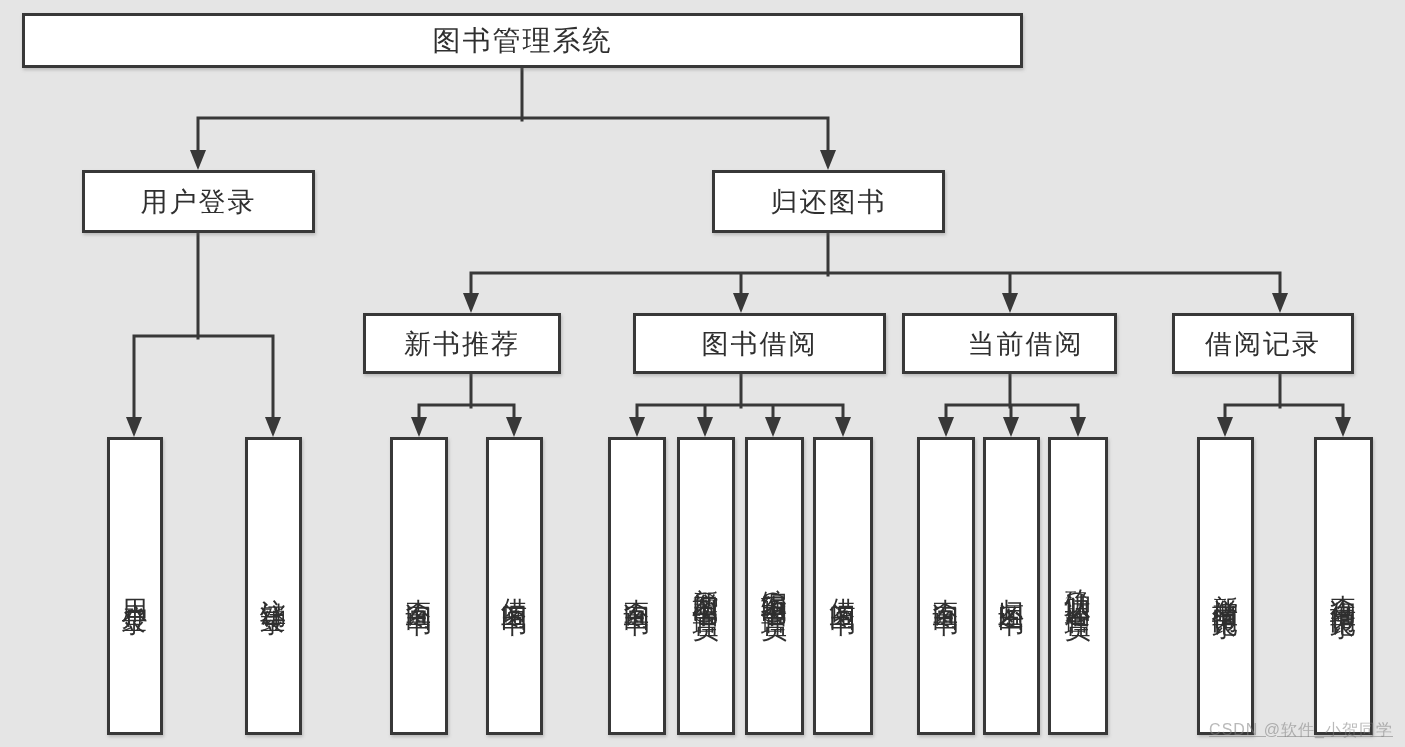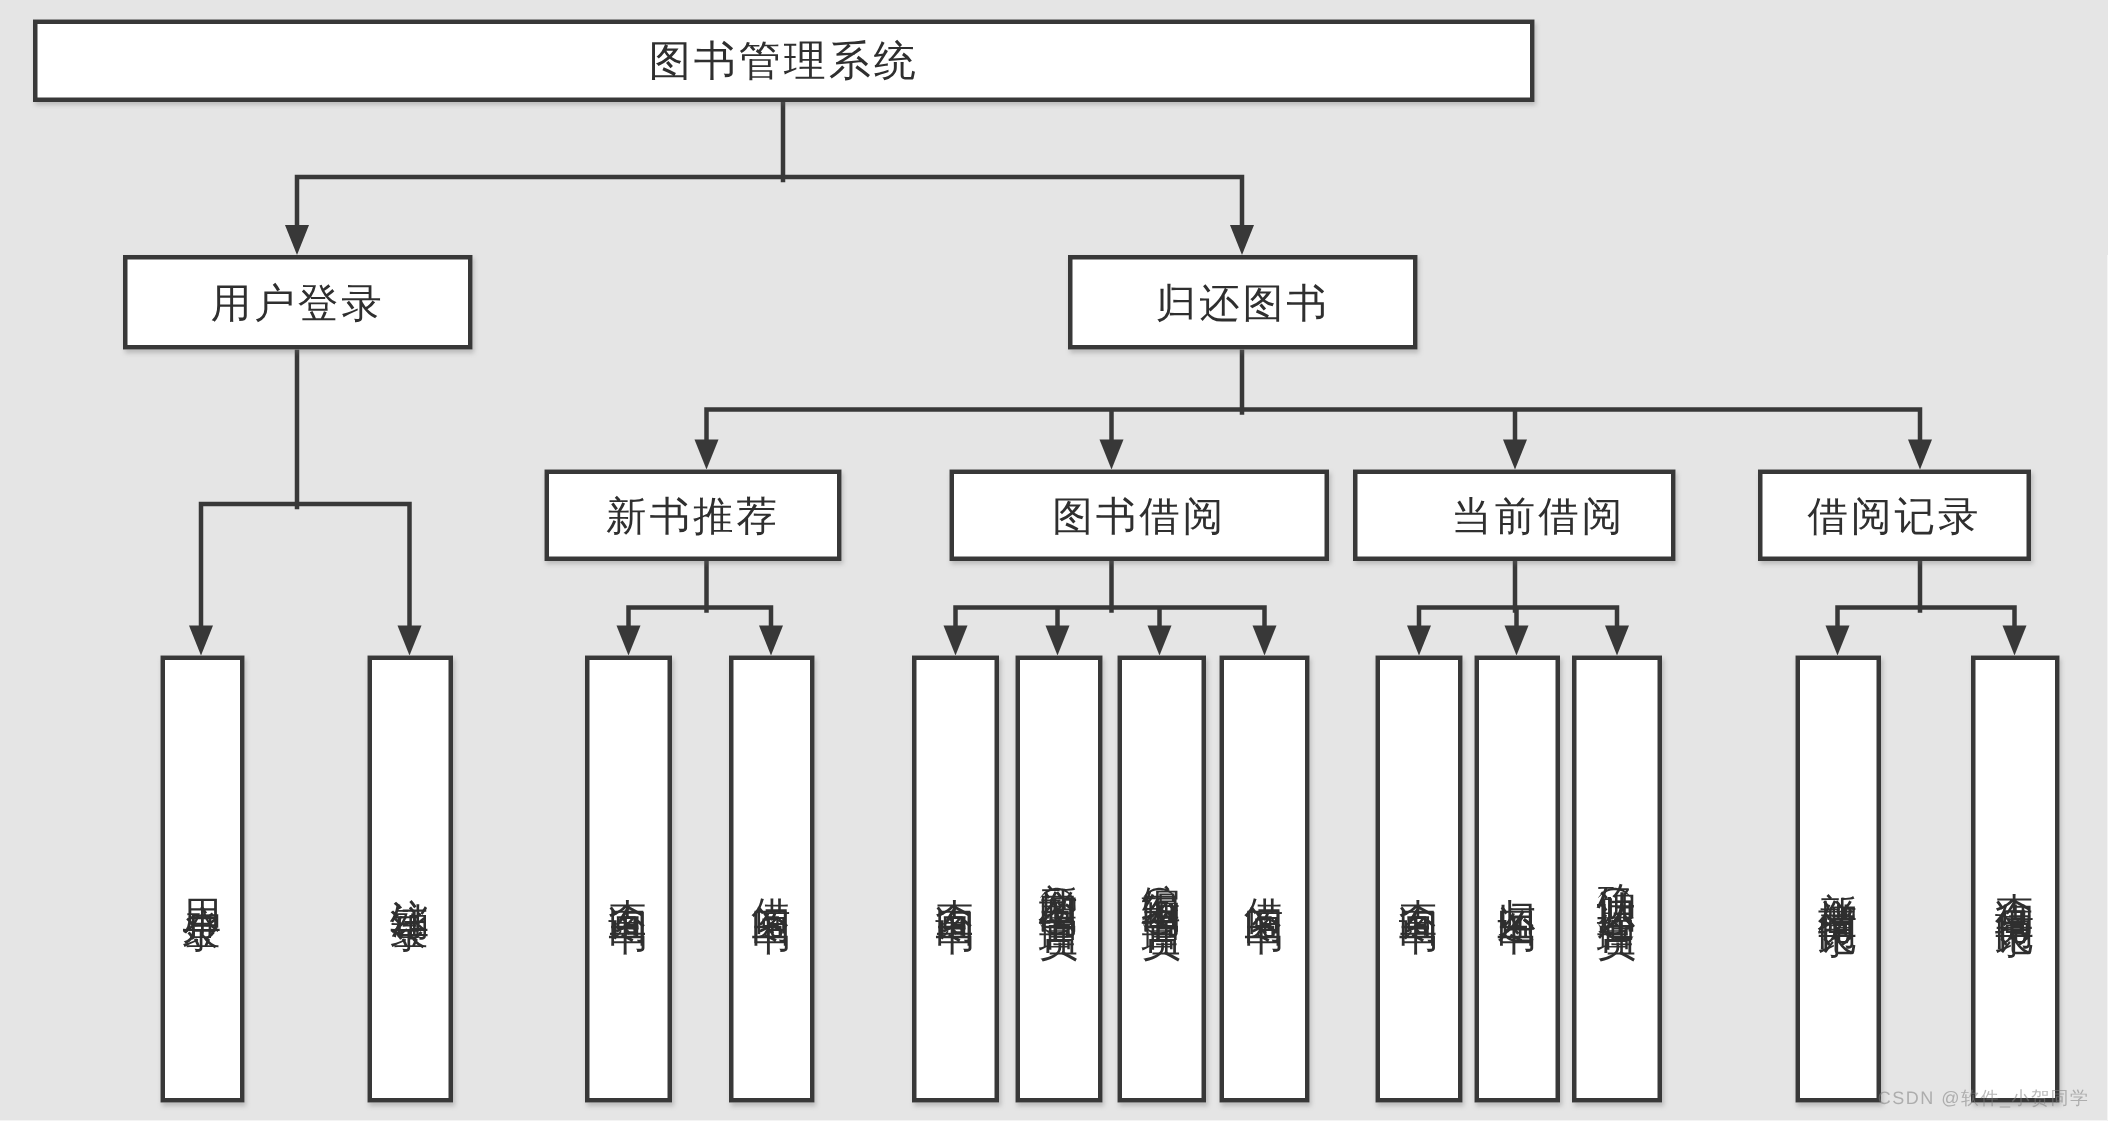--- a/index.html
+++ b/index.html
@@ -31,24 +31,25 @@
     font-size:26px;
     letter-spacing:4px;
     line-height:1;
     padding:8px 0;
   }
   .watermark {
     position:absolute;
     right:12px;
     bottom:6px;
     z-index:5;
-    font-size:12px;
+    font-size:16px;
     letter-spacing:1px;
     color:rgba(128,128,128,0.55);
     white-space:nowrap;
+    text-decoration:underline;
   }
 </style>
 </head>
 <body>
 
 <div id="canvas">
 
   <svg id="wires" width="1405" height="747" viewBox="0 0 1405 747">
     <g stroke="#383838" stroke-width="3" fill="none" stroke-linecap="square">
       <path d="M522 68 V120 M198 118 H828 M198 118 V150 M828 118 V150"></path>

